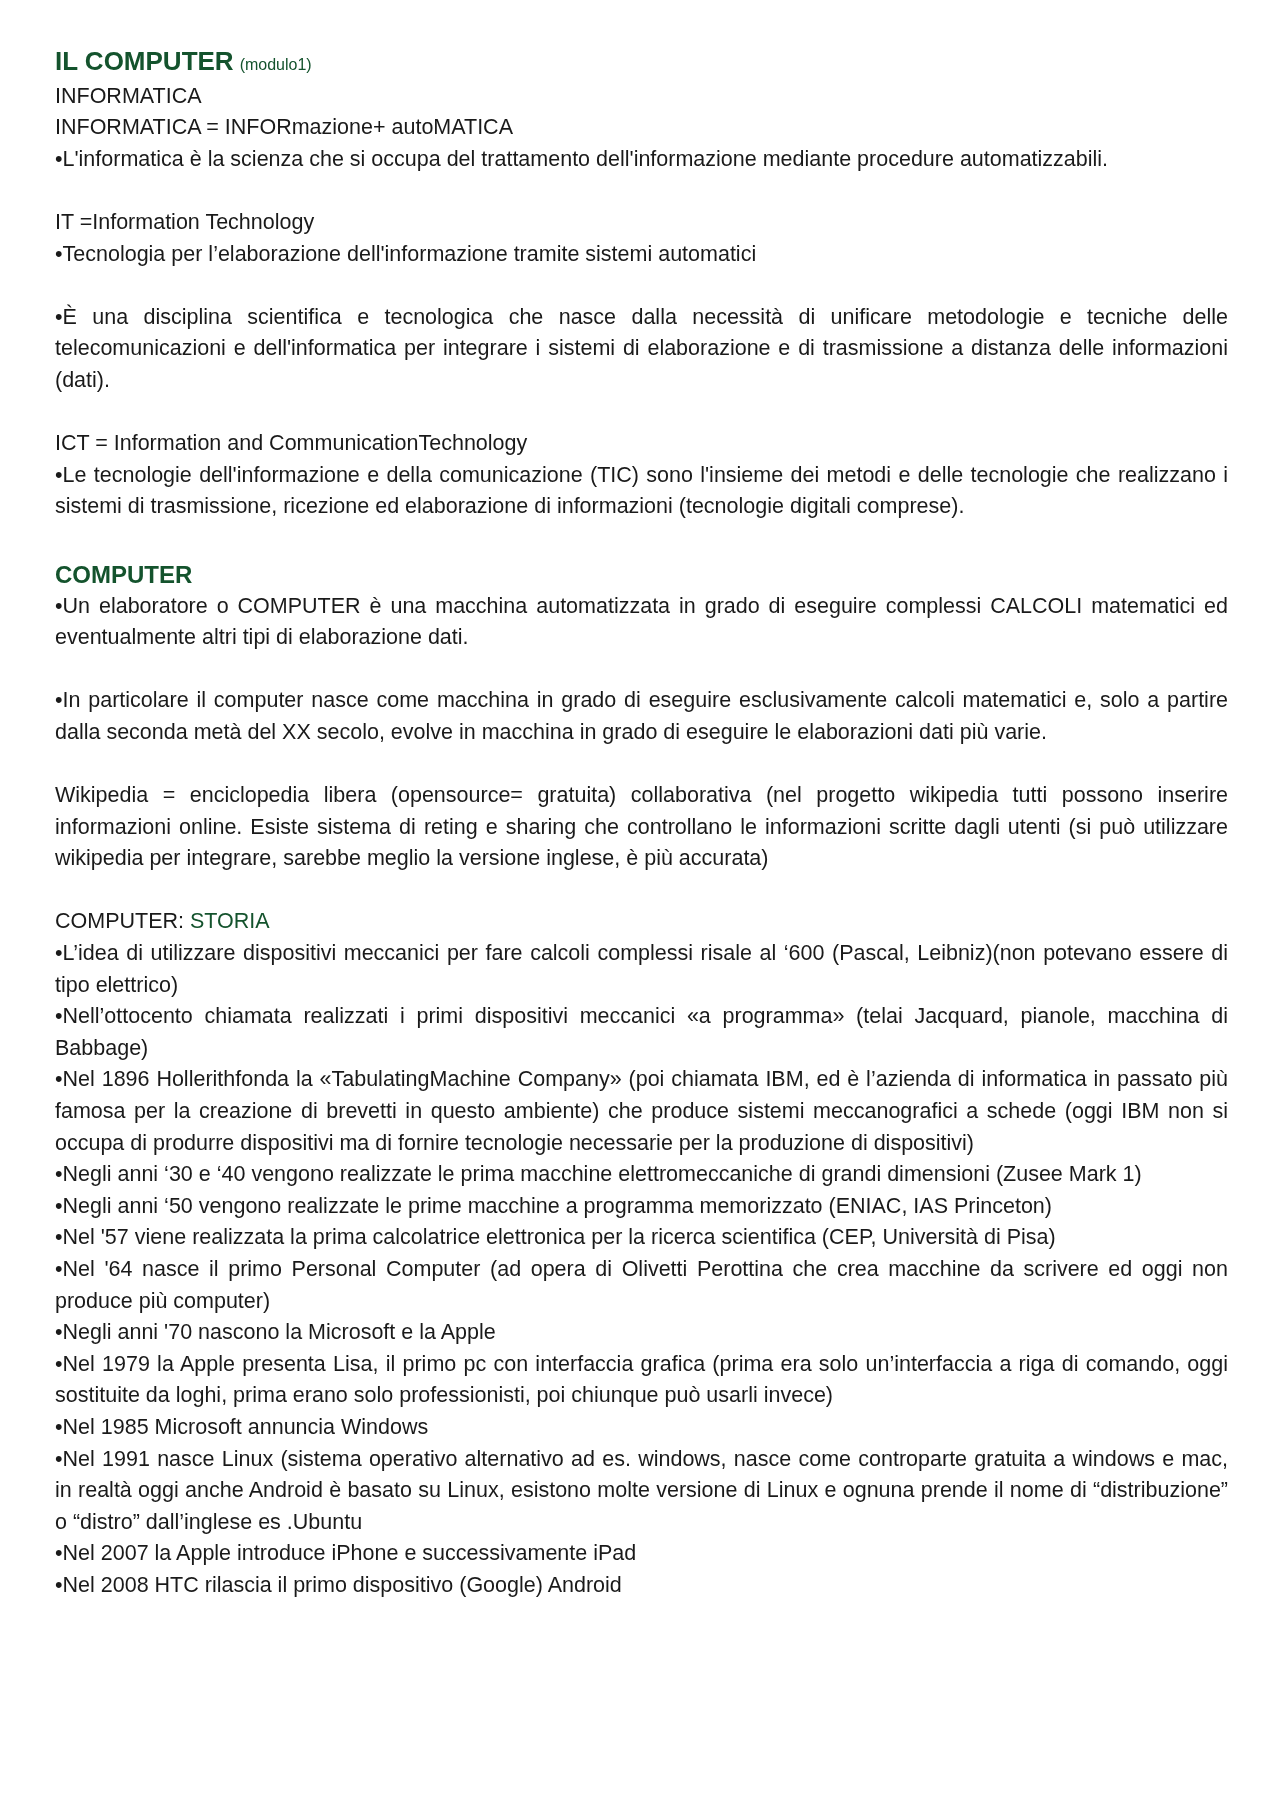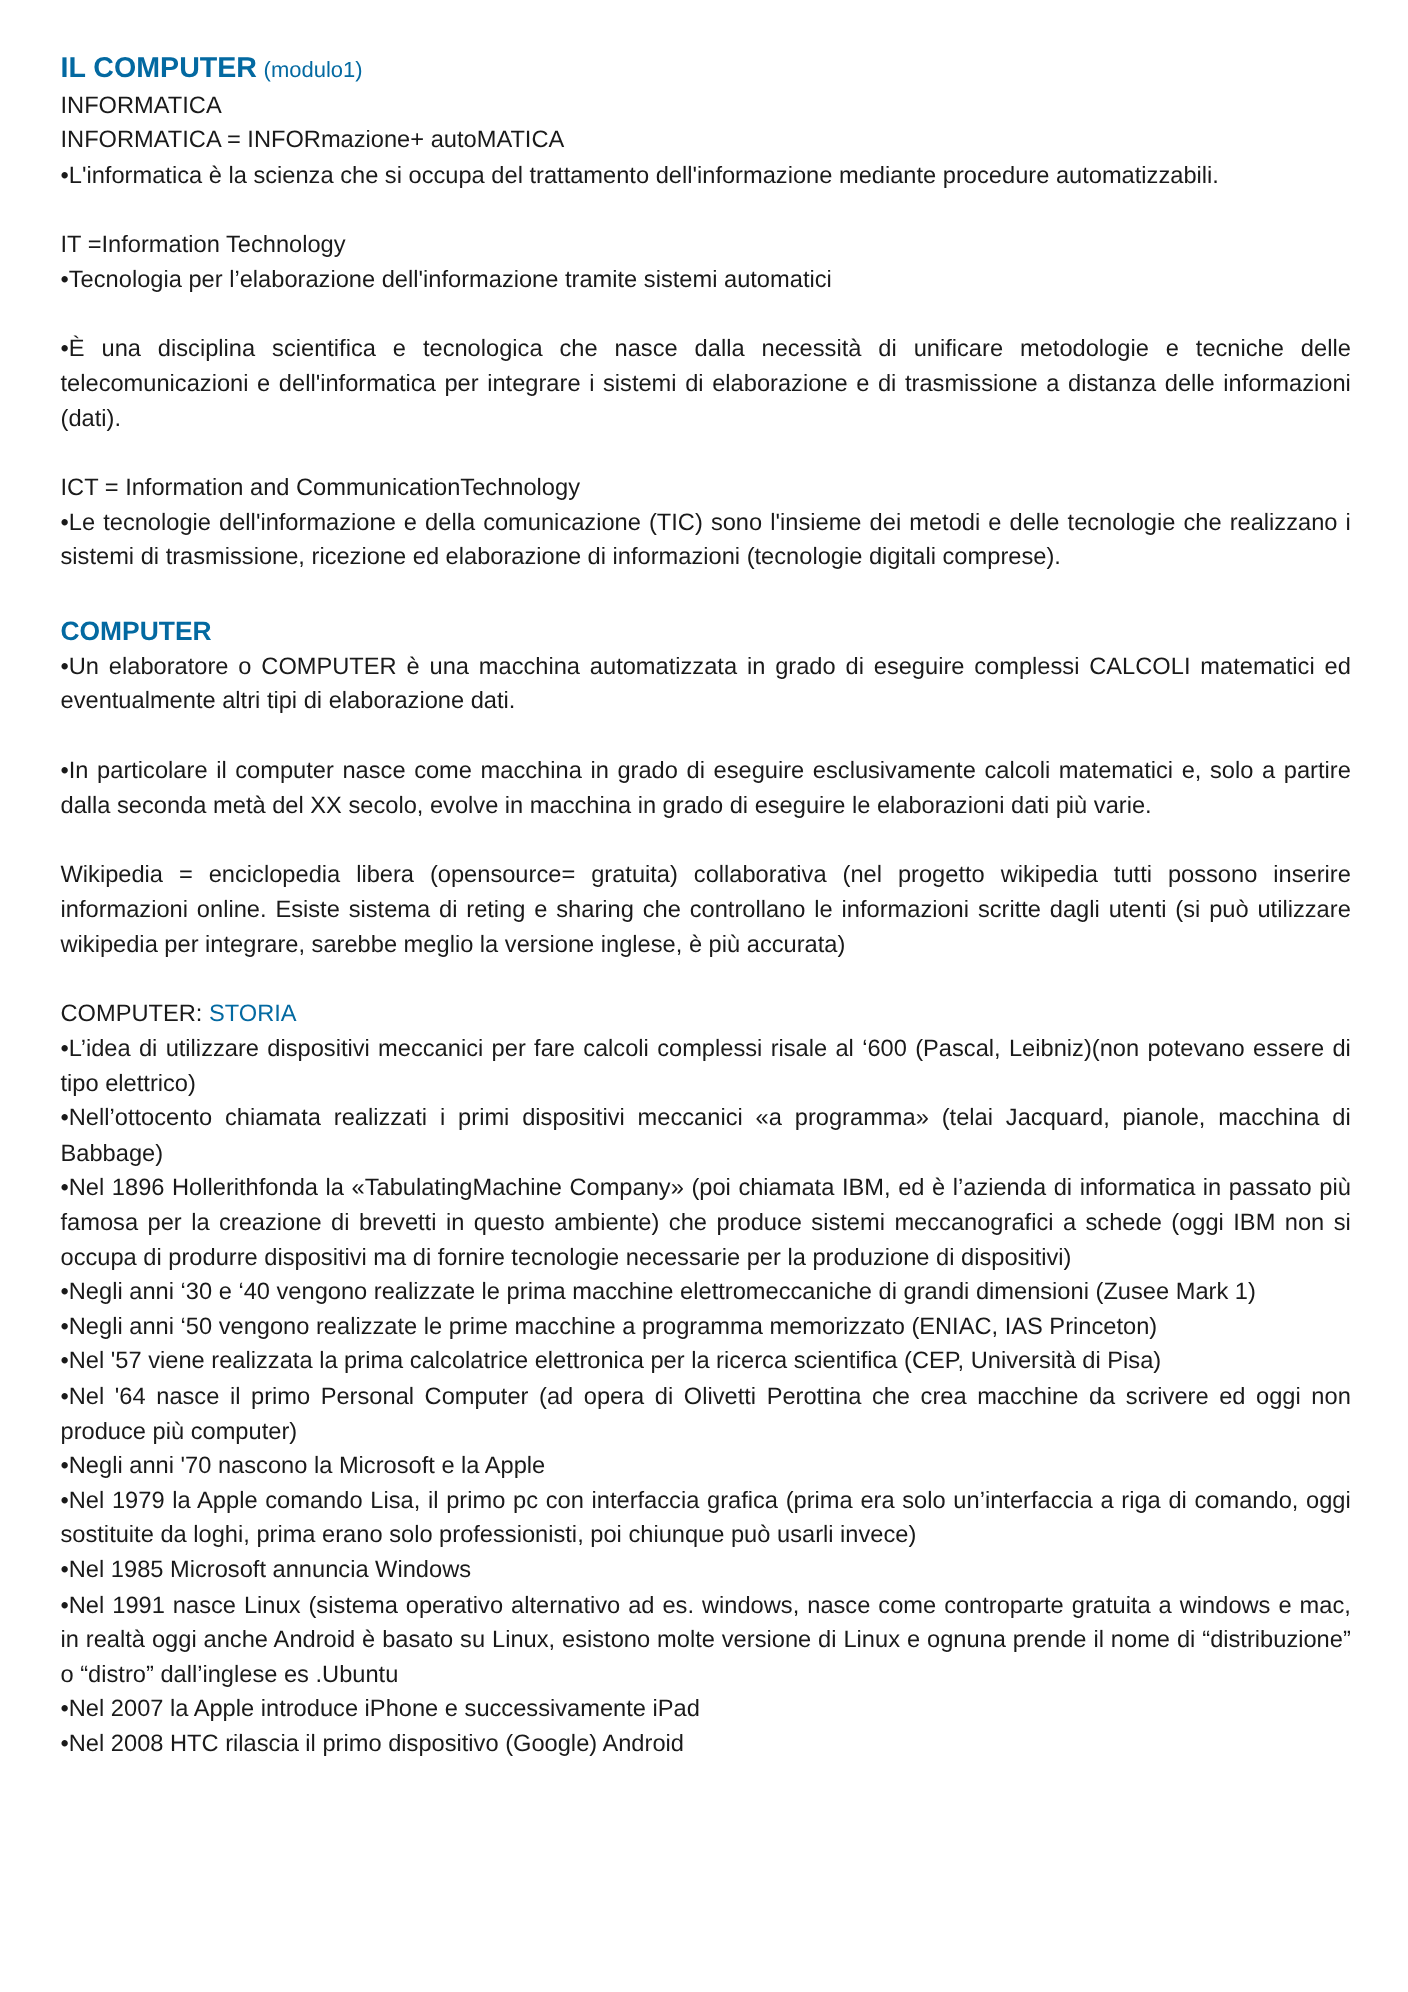--- a/index.html
+++ b/index.html
@@ -5,23 +5,23 @@
   html, body { margin: 0; padding: 0; background: #ffffff; }
   body { width: 1280px; height: 1811px; overflow: hidden; }
   .page {
     position: absolute; left: 55px; top: 46px; width: 1173px;
     font-family: "Liberation Sans", sans-serif; font-size: 21.5px; line-height: 31.6px;
     color: #1a1a1a;
   }
   .line { margin: 0; white-space: nowrap; }
   .p { margin: 0; text-align: justify; }
   .gap { height: 31.6px; }
-  .red { color: #0369a1; }
+  .red { color: #14532d; }
   .title { font-weight: bold; font-size: 26px; }
-  .small { font-size: 20px; font-weight: normal; }
+  .small { font-size: 16px; font-weight: normal; }
   b { font-weight: normal; }
   .sec-title { font-weight: bold; font-size: 24px; }
   .bullet { margin: 0; text-align: justify; }
 </style>
 </head>
 <body>
 
 <div class="page">
 
   <p class="line">
@@ -56,19 +56,19 @@
   <p class="line"><b>COMPUTER</b><span>: </span><b class="red">STORIA</b></p>
 
   <p class="bullet"><span>•</span><span>L’idea di utilizzare dispositivi meccanici per fare calcoli complessi risale al </span><b>‘600 (Pascal, Leibniz</b><span>)(non potevano essere di tipo elettrico)</span></p>
   <p class="bullet"><span>•</span><span>Nell’ottocento chiamata realizzati i </span><b>primi dispositivi meccanici «a programma</b><span>» (telai Jacquard, pianole, macchina di Babbage)</span></p>
   <p class="bullet"><span>•</span><span>Nel 1896 Hollerithfonda la «TabulatingMachine Company» (poi chiamata </span><b>IBM</b><span>, ed è l’azienda di informatica in passato più famosa per la creazione di brevetti in questo ambiente) che produce sistemi meccanografici a schede (oggi IBM non si occupa di produrre dispositivi ma di fornire tecnologie necessarie per la produzione di dispositivi)</span></p>
   <p class="bullet"><span>•</span><span>Negli anni ‘30 e ‘40 vengono realizzate le prima macchine elettromeccaniche di grandi dimensioni (Zusee Mark 1)</span></p>
   <p class="bullet"><span>•</span><span>Negli anni ‘50 vengono realizzate le prime macchine a programma memorizzato (ENIAC, IAS Princeton)</span></p>
   <p class="bullet"><span>•</span><span>Nel '57 viene realizzata la </span><b>prima calcolatrice elettronica</b><span> per la ricerca scientifica (CEP, Università di Pisa)</span></p>
   <p class="bullet"><span>•</span><span>Nel '64 nasce il primo Personal Computer (ad opera di Olivetti Perottina che crea macchine da scrivere ed oggi non produce più computer)</span></p>
   <p class="bullet"><span>•</span><span>Negli anni '70 nascono la Microsoft e la Apple</span></p>
-  <p class="bullet"><span>•</span><span>Nel 1979 la </span><b>Apple</b><span> comando </span><b>Lisa</b><span>, il primo pc con interfaccia grafica (prima era solo un’interfaccia a riga di comando, oggi sostituite da loghi, prima erano solo professionisti, poi chiunque può usarli invece)</span></p>
+  <p class="bullet"><span>•</span><span>Nel 1979 la </span><b>Apple</b><span> presenta </span><b>Lisa</b><span>, il primo pc con interfaccia grafica (prima era solo un’interfaccia a riga di comando, oggi sostituite da loghi, prima erano solo professionisti, poi chiunque può usarli invece)</span></p>
   <p class="bullet"><span>•</span><span>Nel </span><b>1985</b><span> Microsoft annuncia </span><b>Windows</b></p>
   <p class="bullet"><span>•</span><span>Nel 1991 nasce </span><b>Linux</b><span> (sistema operativo alternativo ad es. windows, nasce come controparte gratuita a windows e mac, in realtà oggi anche Android è basato su Linux, esistono molte versione di Linux e ognuna prende il nome di “distribuzione” o “distro” dall’inglese es .Ubuntu</span></p>
   <p class="bullet"><span>•</span><span>Nel 2007 la Apple introduce iPhone e successivamente iPad</span></p>
   <p class="bullet"><span>•</span><span>Nel 2008 HTC rilascia il primo dispositivo (Google) Android</span></p>
 
 </div>
 
 </body></html>

